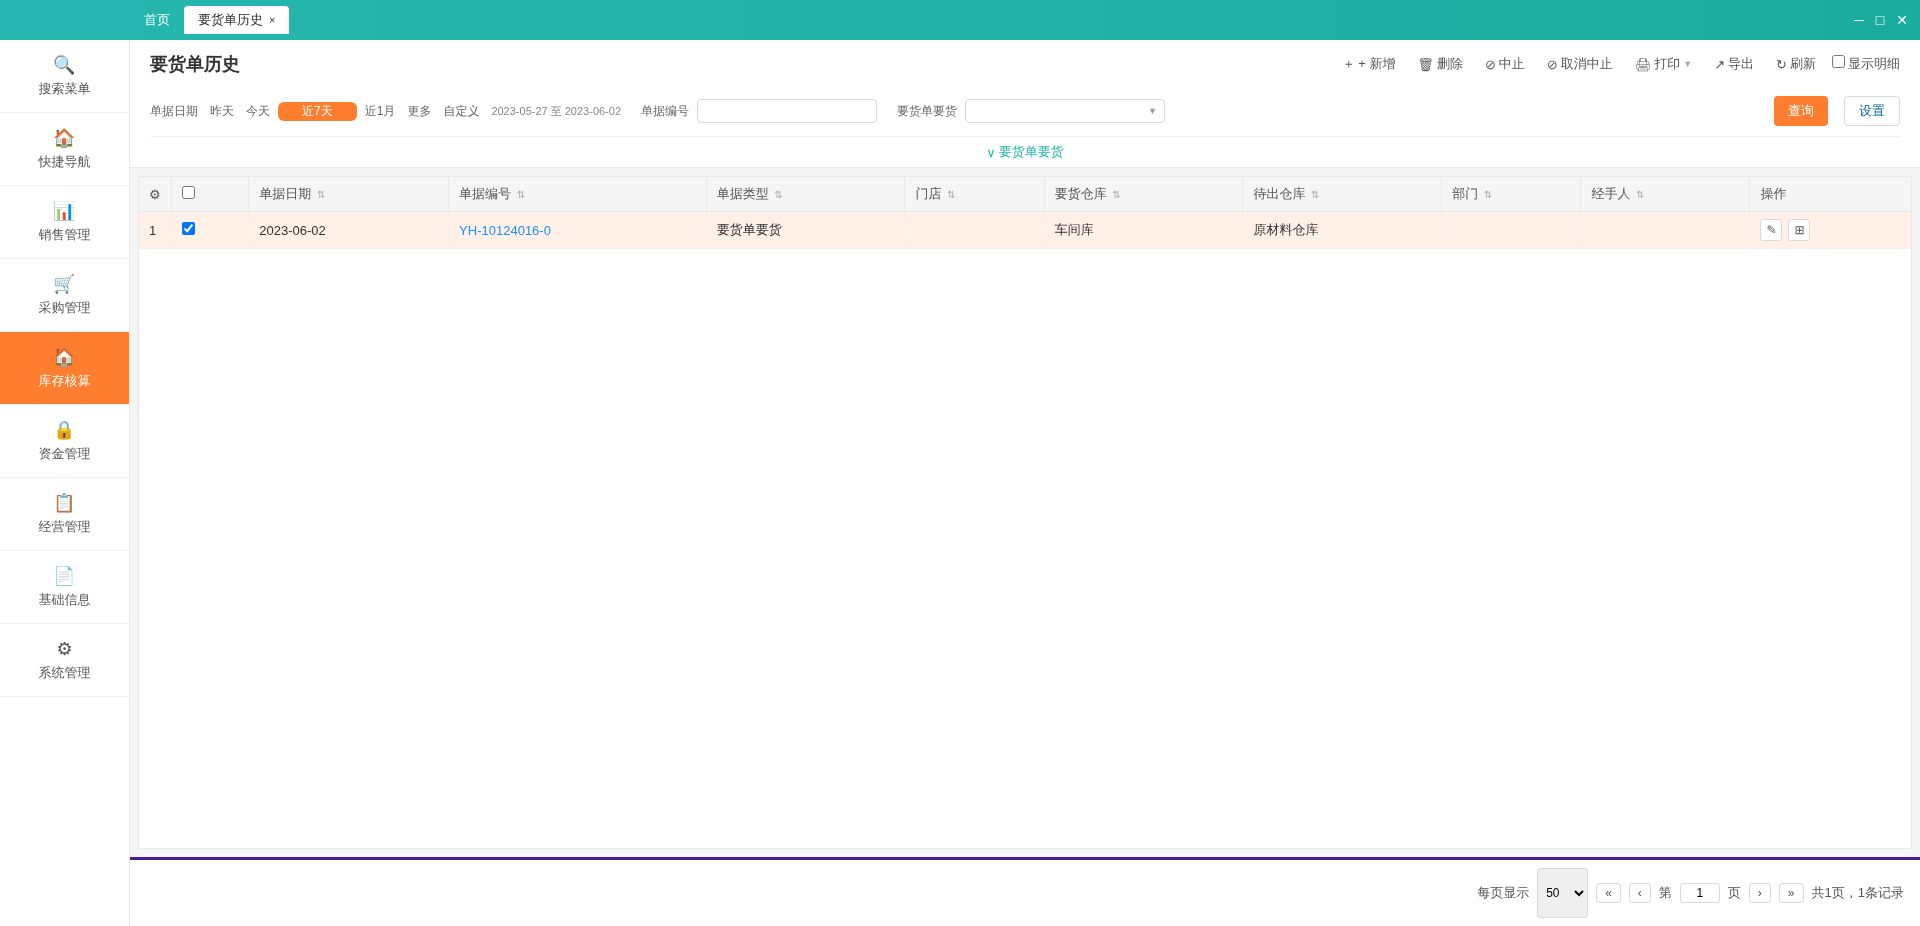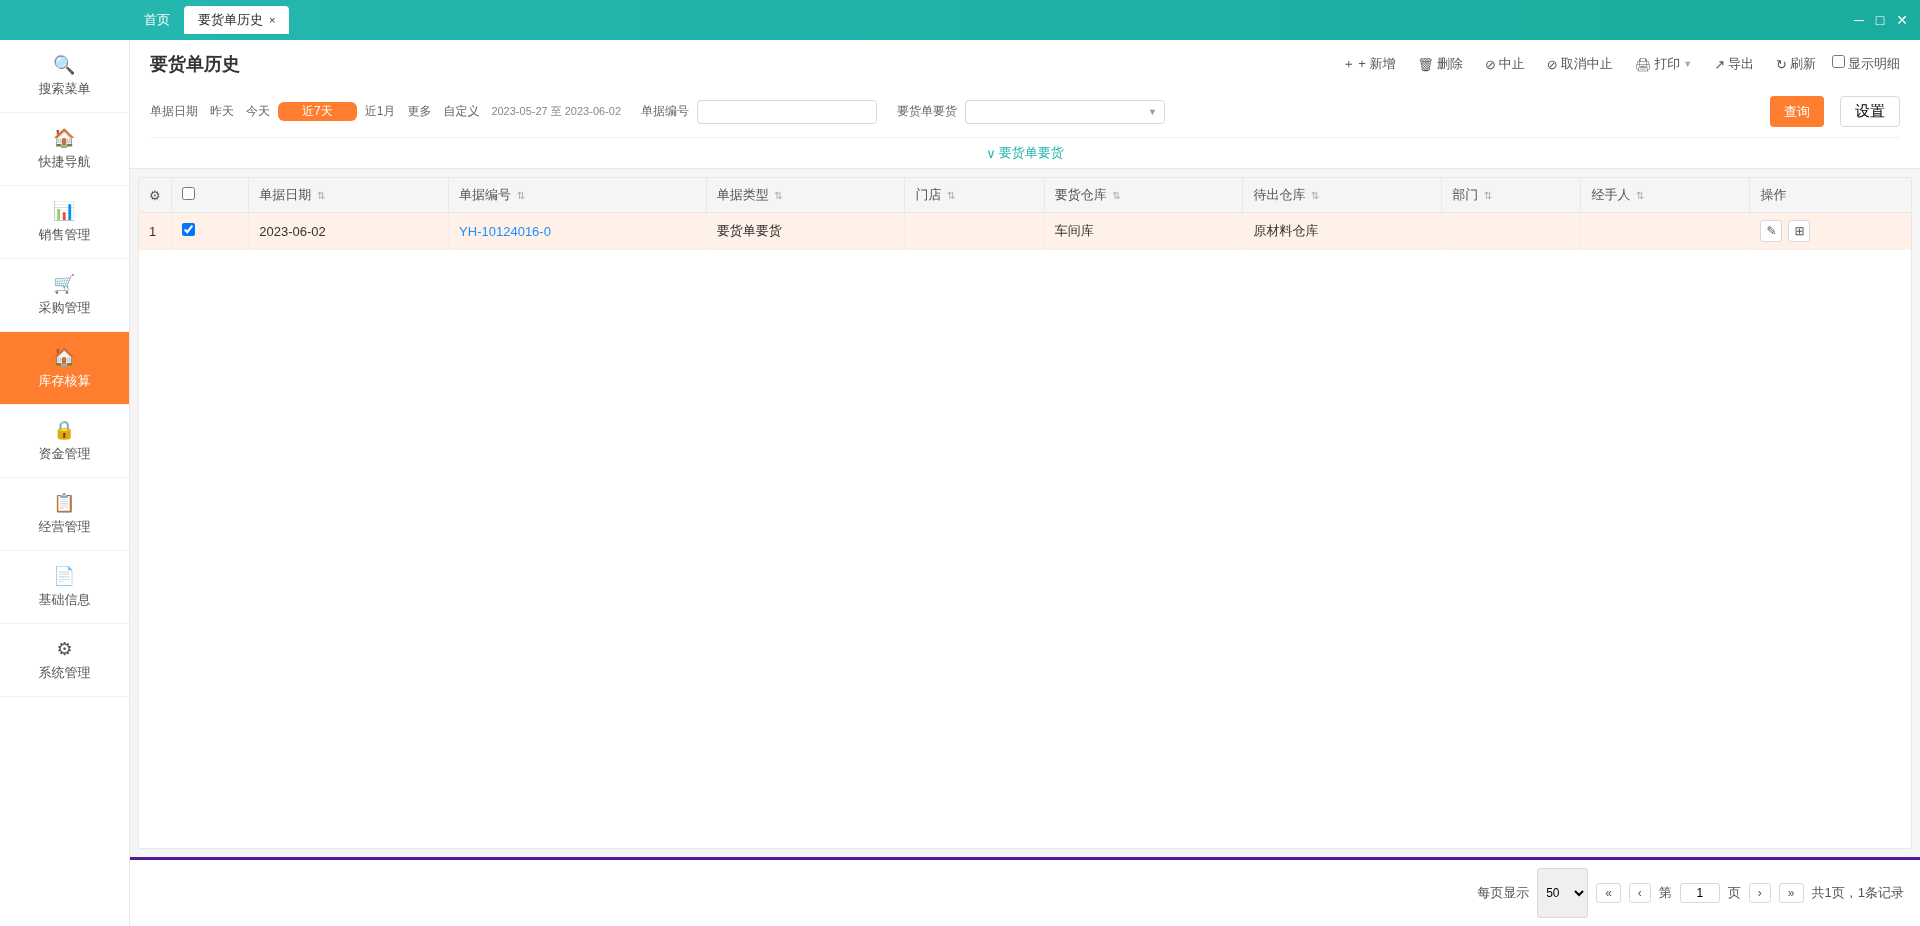--- a/index.html
+++ b/index.html
@@ -125,26 +125,26 @@
       background: #ff7d2e;
       color: #fff;
       border: none;
       padding: 5px 14px;
       border-radius: 4px;
       cursor: pointer;
       font-size: 13px;
     }
     .btn-default {
       background: #fff;
-      color: #000000;
+      color: #0369a1;
       border: 1px solid #d9d9d9;
       padding: 5px 14px;
       border-radius: 4px;
       cursor: pointer;
-      font-size: 15px;
+      font-size: 13px;
     }
     .display-detail-btn {
       display: flex;
       align-items: flex-start;
       gap: 3px;
       color: #555;
       cursor: pointer;
       font-size: 12px;
     }
     .display-detail-btn input[type=checkbox] { cursor: pointer; }

